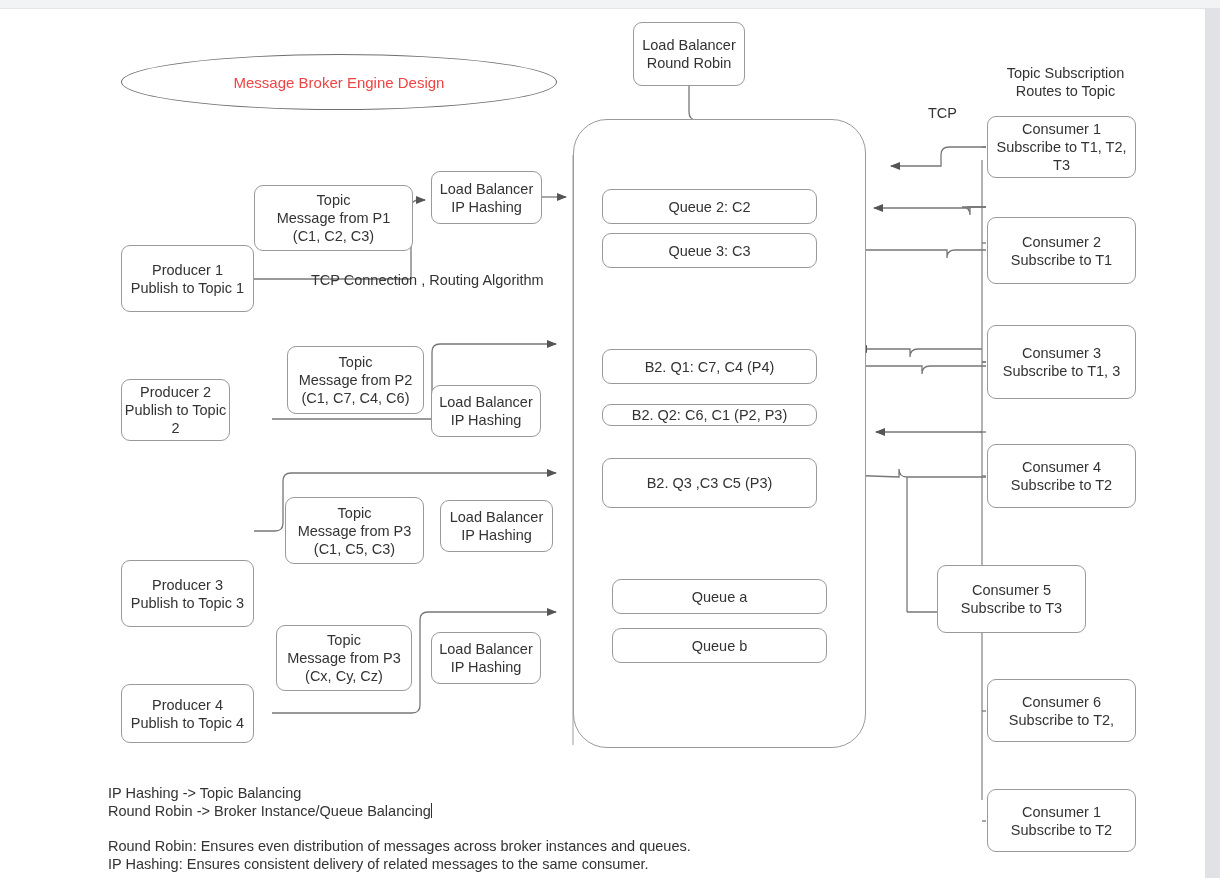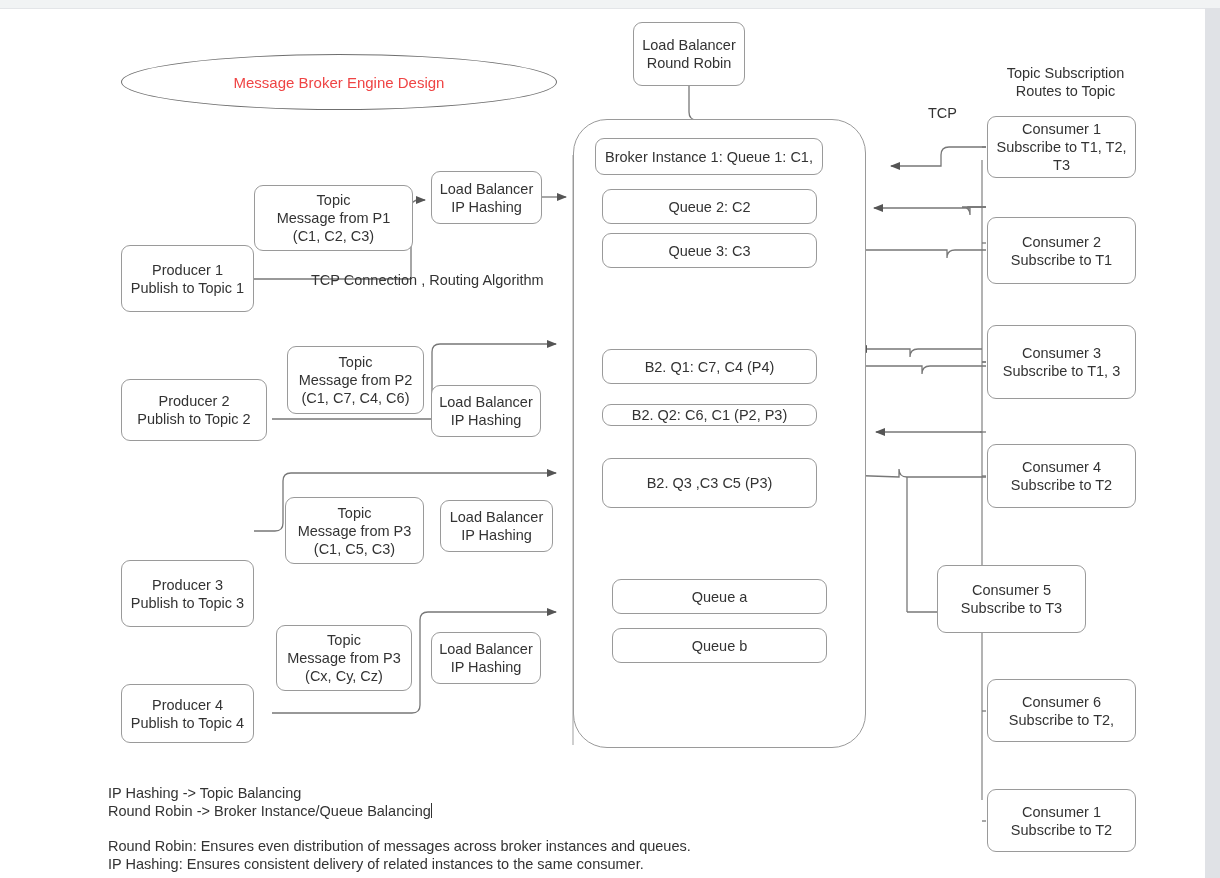--- a/index.html
+++ b/index.html
@@ -128,23 +128,20 @@
     <span>Message Broker Engine Design</span>
   </div>
 
   <div class="node" style="left:633px;top:22px;width:112px;height:64px;">
     <span>Load Balancer
 Round Robin</span>
   </div>
 
   <div class="bigbox" style="left:573px;top:119px;width:293px;height:629px;"></div>
 
-  <div class="node nowrap" style="left:595px;top:138px;width:228px;height:37px;">
-    <span>Broker Instance 1: Queue 1: C1,</span>
-  </div>
   <div class="node" style="left:602px;top:189px;width:215px;height:35px;">
     <span>Queue 2: C2</span>
   </div>
   <div class="node" style="left:602px;top:233px;width:215px;height:35px;">
     <span>Queue 3: C3</span>
   </div>
 
   <div class="node" style="left:602px;top:349px;width:215px;height:35px;">
     <span>B2. Q1: C7, C4 (P4)</span>
   </div>
@@ -159,21 +156,21 @@
     <span>Queue a</span>
   </div>
   <div class="node" style="left:612px;top:628px;width:215px;height:35px;">
     <span>Queue b</span>
   </div>
 
   <div class="node" style="left:121px;top:245px;width:133px;height:67px;">
     <span>Producer 1
 Publish to Topic 1</span>
   </div>
-  <div class="node" style="left:121px;top:379px;width:146px;height:62px;">
+  <div class="node" style="left:121px;top:379px;width:109px;height:62px;justify-content:flex-end;">
     <span>Producer 2
 Publish to Topic 2</span>
   </div>
   <div class="node" style="left:121px;top:524px;width:133px;height:67px;margin-top:36px;">
     <span>Producer 3
 Publish to Topic 3</span>
   </div>
   <div class="node" style="left:121px;top:684px;width:133px;height:59px;">
     <span>Producer 4
 Publish to Topic 4</span>
@@ -250,15 +247,15 @@
   <div class="plain" style="left:1003px;top:64px;width:125px;text-align:center;">Topic Subscription
 Routes to Topic</div>
 
   <div class="plain" style="left:928px;top:104px;">TCP</div>
 
   <div class="plain" style="left:311px;top:271px;">TCP Connection , Routing Algorithm</div>
 
   <div class="plain" style="left:108px;top:784px;">IP Hashing -&gt; Topic Balancing</div>
   <div class="plain" style="left:108px;top:802px;"><span>Round Robin -&gt; Broker Instance/Queue Balancing</span><span class="caret"></span></div>
   <div class="plain" style="left:108px;top:837px;">Round Robin: Ensures even distribution of messages across broker instances and queues.</div>
-  <div class="plain" style="left:108px;top:855px;">IP Hashing: Ensures consistent delivery of related instances to the same consumer.</div>
+  <div class="plain" style="left:108px;top:855px;">IP Hashing: Ensures consistent delivery of related messages to the same consumer.</div>
 
 </div>
 
 </body></html>

